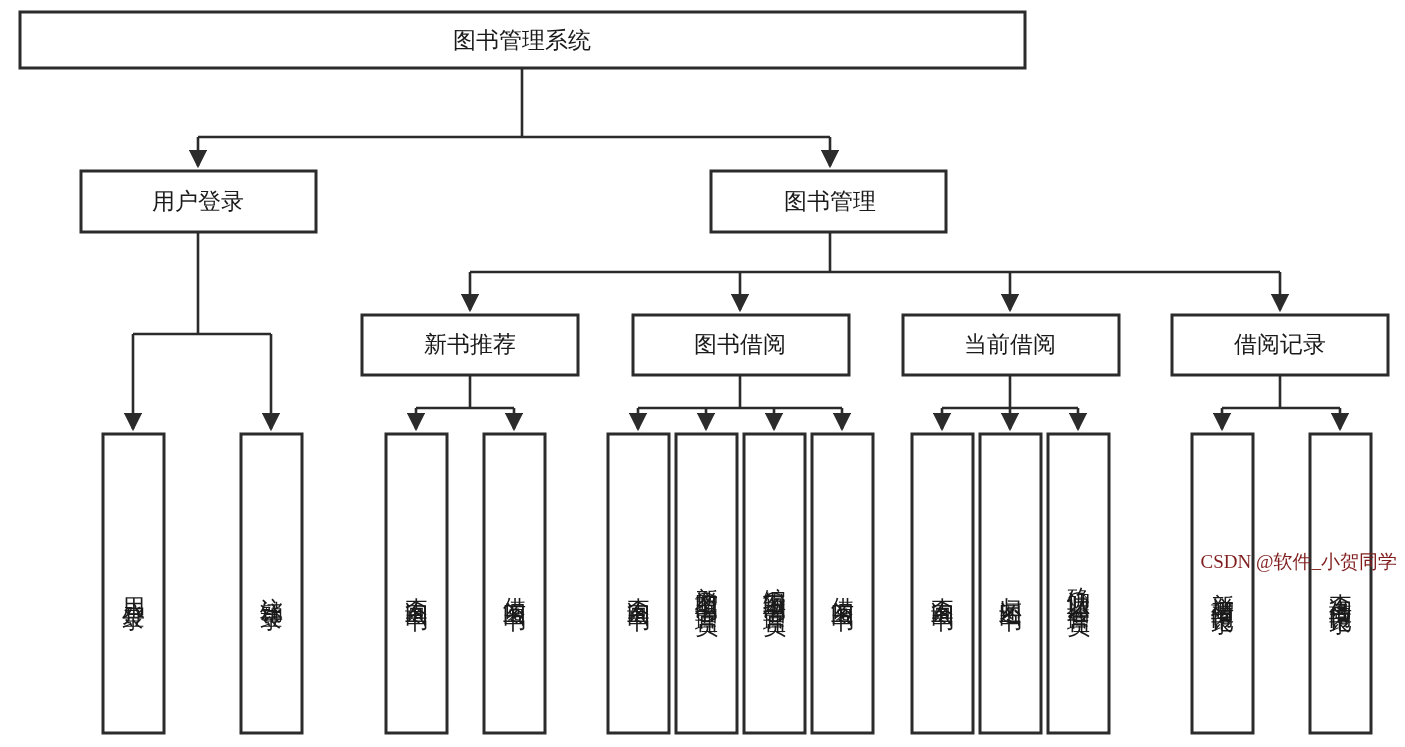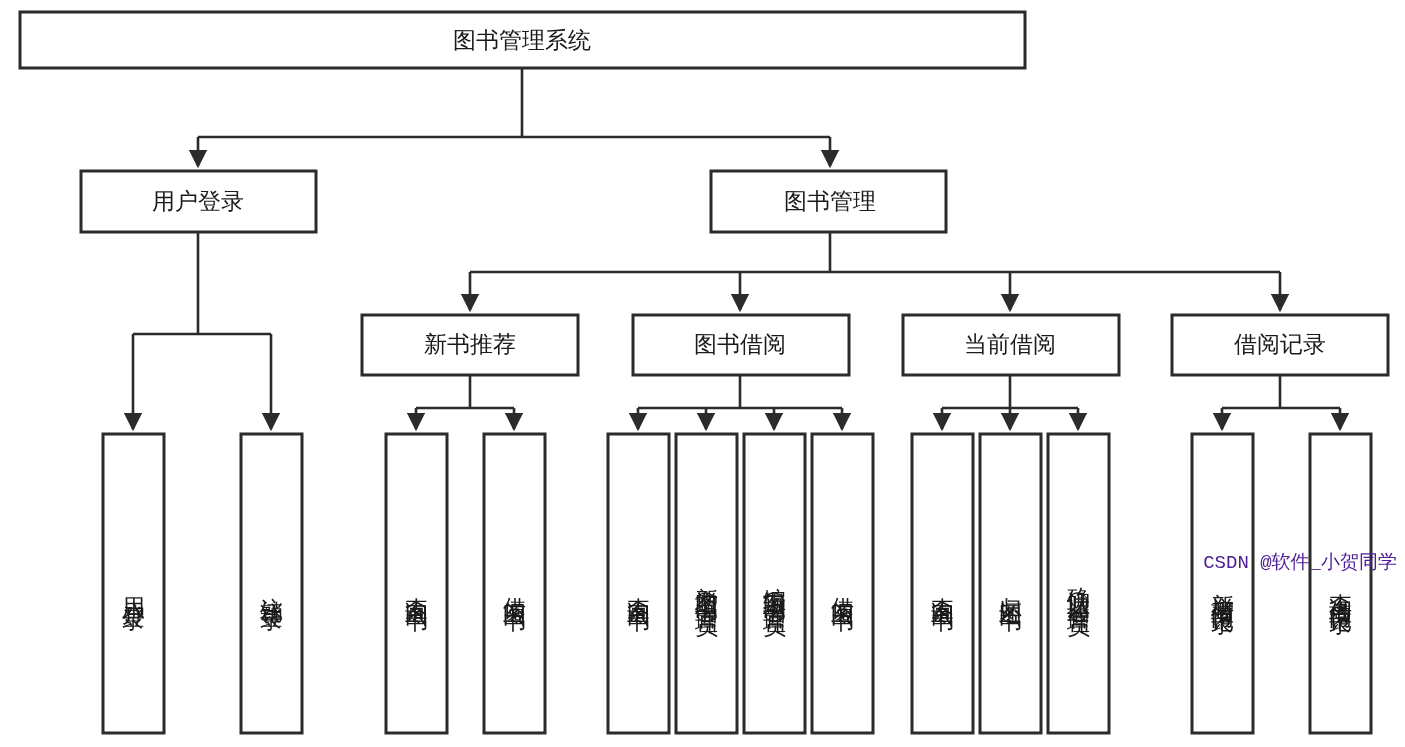--- a/index.html
+++ b/index.html
@@ -45,23 +45,23 @@
   .connector{
     fill:none;
     stroke:#2b2b2b;
     stroke-width:2.6;
   }
   .arrowhead{fill:#2b2b2b;}
   .watermark{
     position:absolute;
     right:8px;
     bottom:4px;
-    font-family:Liberation Mono, monospace;
+    font-family:Liberation Serif, serif;
     font-size:19px;
-    color:#4c1d95;
+    color:#7f1d1d;
     white-space:nowrap;
     pointer-events:none;
   }
 </style>
 </head>
 <body>
 
 <div id="chart-root">
   <svg width="1405" height="747" viewBox="0 0 1405 747" xmlns="http://www.w3.org/2000/svg">
 

